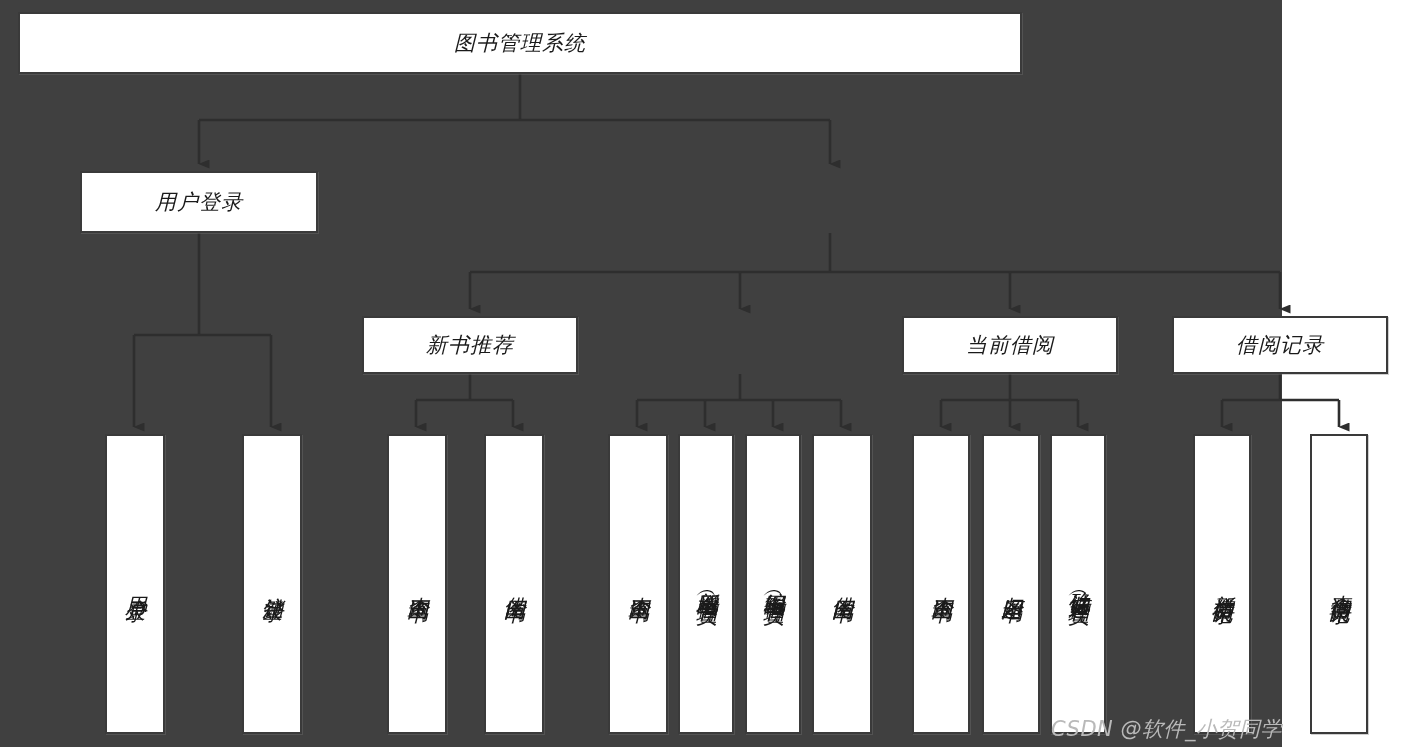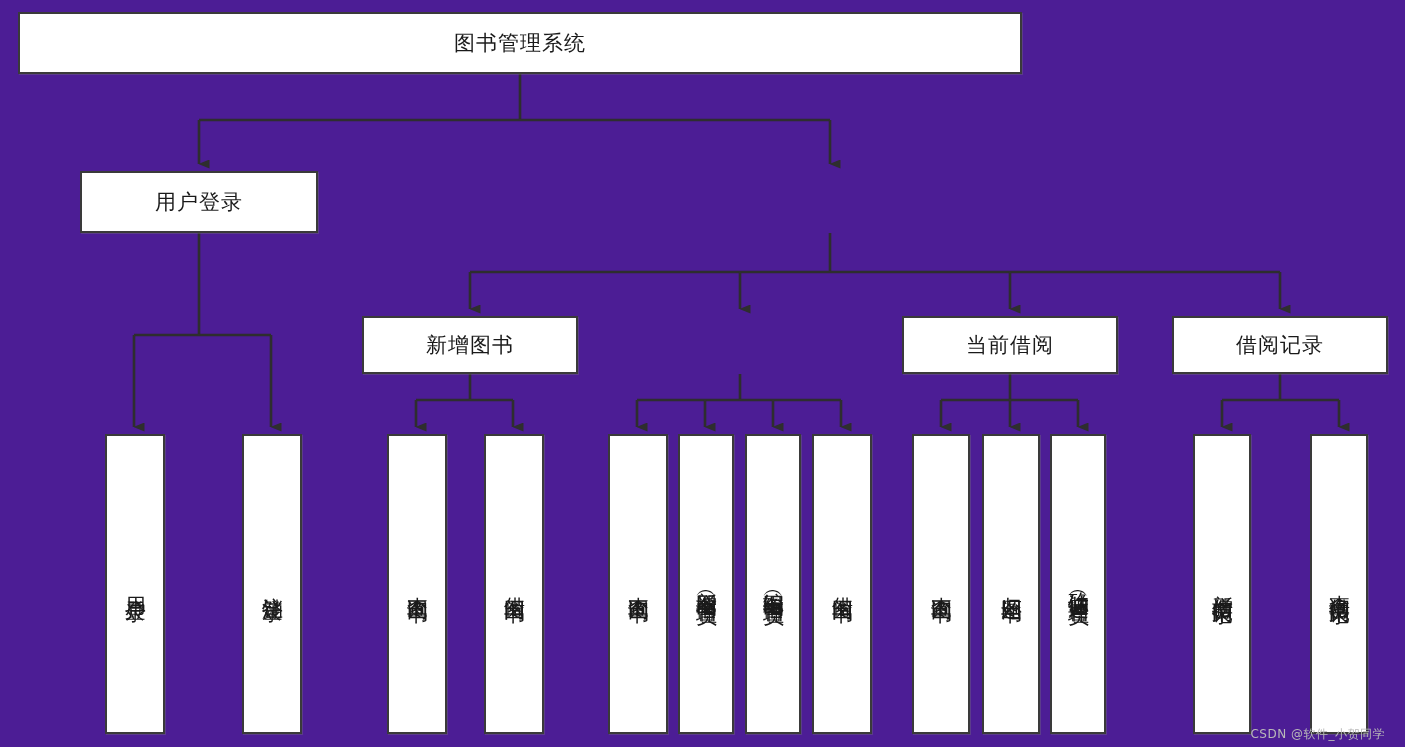--- a/index.html
+++ b/index.html
@@ -9,23 +9,24 @@
   }
   body {
     font-family: "DejaVu Sans", "Liberation Sans", sans-serif;
     width: 1405px;
     height: 747px;
     overflow: hidden;
     position: relative;
   }
   #diagram-root {
     position: relative;
-    width: 1405px;
+    width: 1282px;
     height: 747px;
-    background: #4c1d95;
+    background: #404040;
+    font-style: italic;
   }
   svg.connectors {
     position: absolute;
     left: 0;
     top: 0;
     width: 1405px;
     height: 747px;
     pointer-events: none;
   }
   .node {
@@ -53,23 +54,23 @@
   .node .label-v {
     writing-mode: vertical-rl;
     text-orientation: upright;
     white-space: nowrap;
     line-height: 1.18;
     letter-spacing: 2px;
     display: block;
   }
   .watermark {
     position: absolute;
-    right: 20px;
+    right: 0;
     bottom: 4px;
-    font-size: 12px;
+    font-size: 21px;
     color: #b9b9b9;
     letter-spacing: 0.5px;
     white-space: nowrap;
     user-select: none;
   }
 </style>
 </head>
 <body>
 
 <div id="diagram-root">
@@ -126,21 +127,21 @@
 
   <div class="node horizontal" style="left:18px; top:12px; width:1004px; height:62px;">
     <span class="label-h">图书管理系统</span>
   </div>
 
   <div class="node horizontal" style="left:80px; top:171px; width:238px; height:62px;">
     <span class="label-h">用户登录</span>
   </div>
 
   <div class="node horizontal" style="left:362px; top:316px; width:216px; height:58px;">
-    <span class="label-h">新增图书</span>
+    <span class="label-h">新书推荐</span>
   </div>
   <div class="node horizontal" style="left:1172px; top:316px; width:216px; height:58px;">
     <span class="label-h">借阅记录</span>
   </div>
   <div class="node horizontal" style="left:902px; top:316px; width:216px; height:58px;">
     <span class="label-h">当前借阅</span>
   </div>
 
   <div class="node vertical" style="left:105px; top:434px; width:60px; height:300px;">
     <span class="label-v">用户登录</span>

